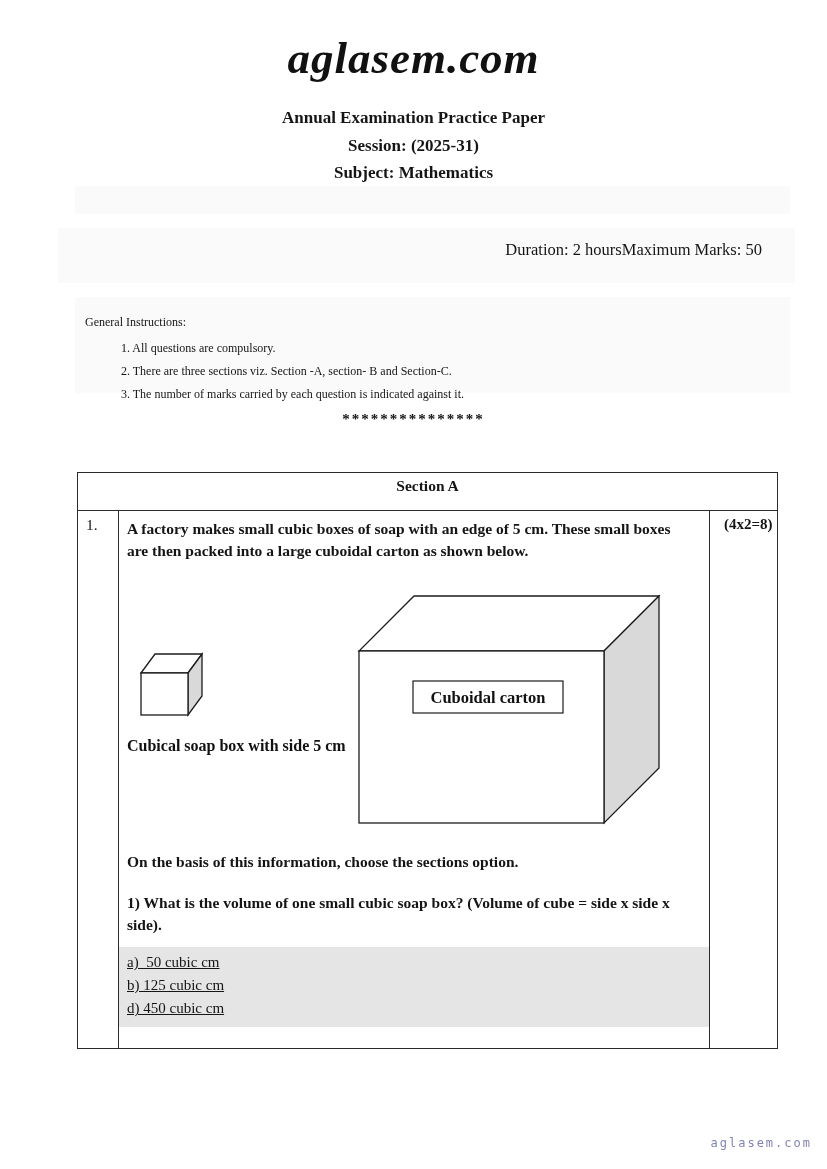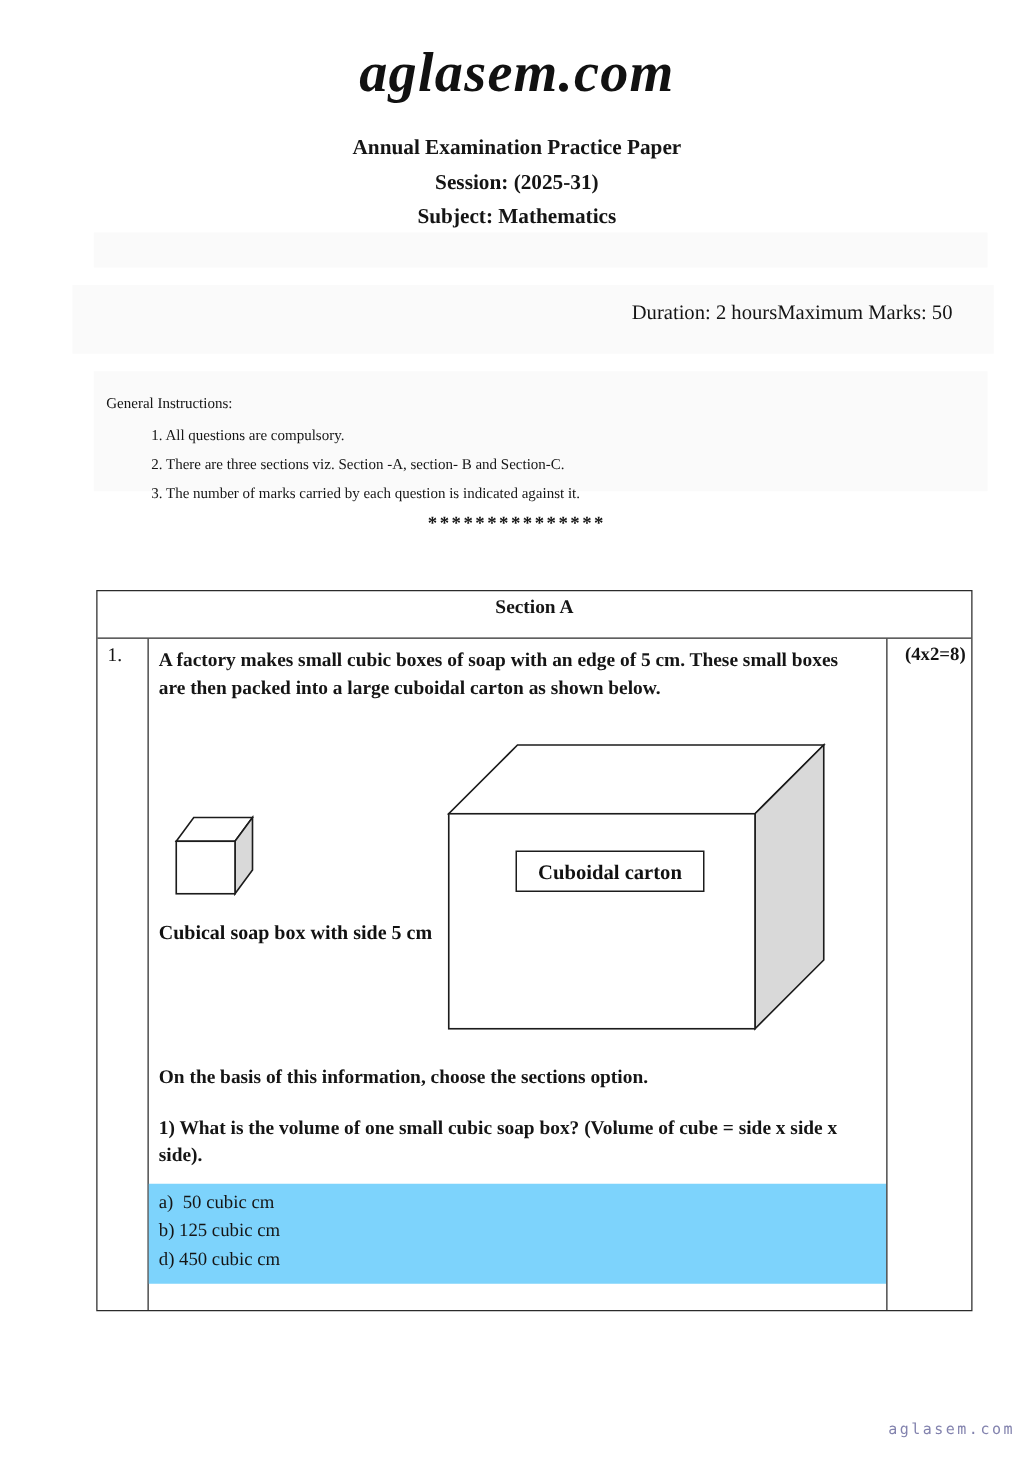--- a/index.html
+++ b/index.html
@@ -62,21 +62,21 @@
   .cell-content { padding: 0 8px; box-sizing: border-box; }
   .cell-marks {
     border-left: 1px solid #2b2b2b;
     padding: 5px 2px 0 14px; font-weight: bold; font-size: 15px;
   }
 
   .q-intro  { font-weight: bold; font-size: 15.5px; line-height: 22px; margin: 7px 0 0; max-width: 552px; }
   .diagram  { display: block; margin-top: 13px; }
   .q-basis  { font-weight: bold; font-size: 15.5px; line-height: 22px; margin: 26px 0 0; }
   .q-sub    { font-weight: bold; font-size: 15.5px; line-height: 22px; margin: 19px 0 0; }
-  .options  { background: #7dd3fc; margin: 11px -8px 0; padding: 4px 8px 6px; font-size: 15px; }
+  .options  { background: #e5e5e5; margin: 11px -8px 0; padding: 4px 8px 6px; font-size: 15px; text-decoration: underline; }
   .option   { line-height: 23.2px; white-space: pre; }
 
   .svg-text { font-family: "Liberation Serif", serif; font-weight: bold; fill: #111; }
 
   .footer {
     position: absolute; top: 1136px; right: 15px;
     font-family: "DejaVu Sans Mono", monospace;
     font-size: 12px; letter-spacing: 2px; color: #8383ae;
     text-decoration: none;
   }

